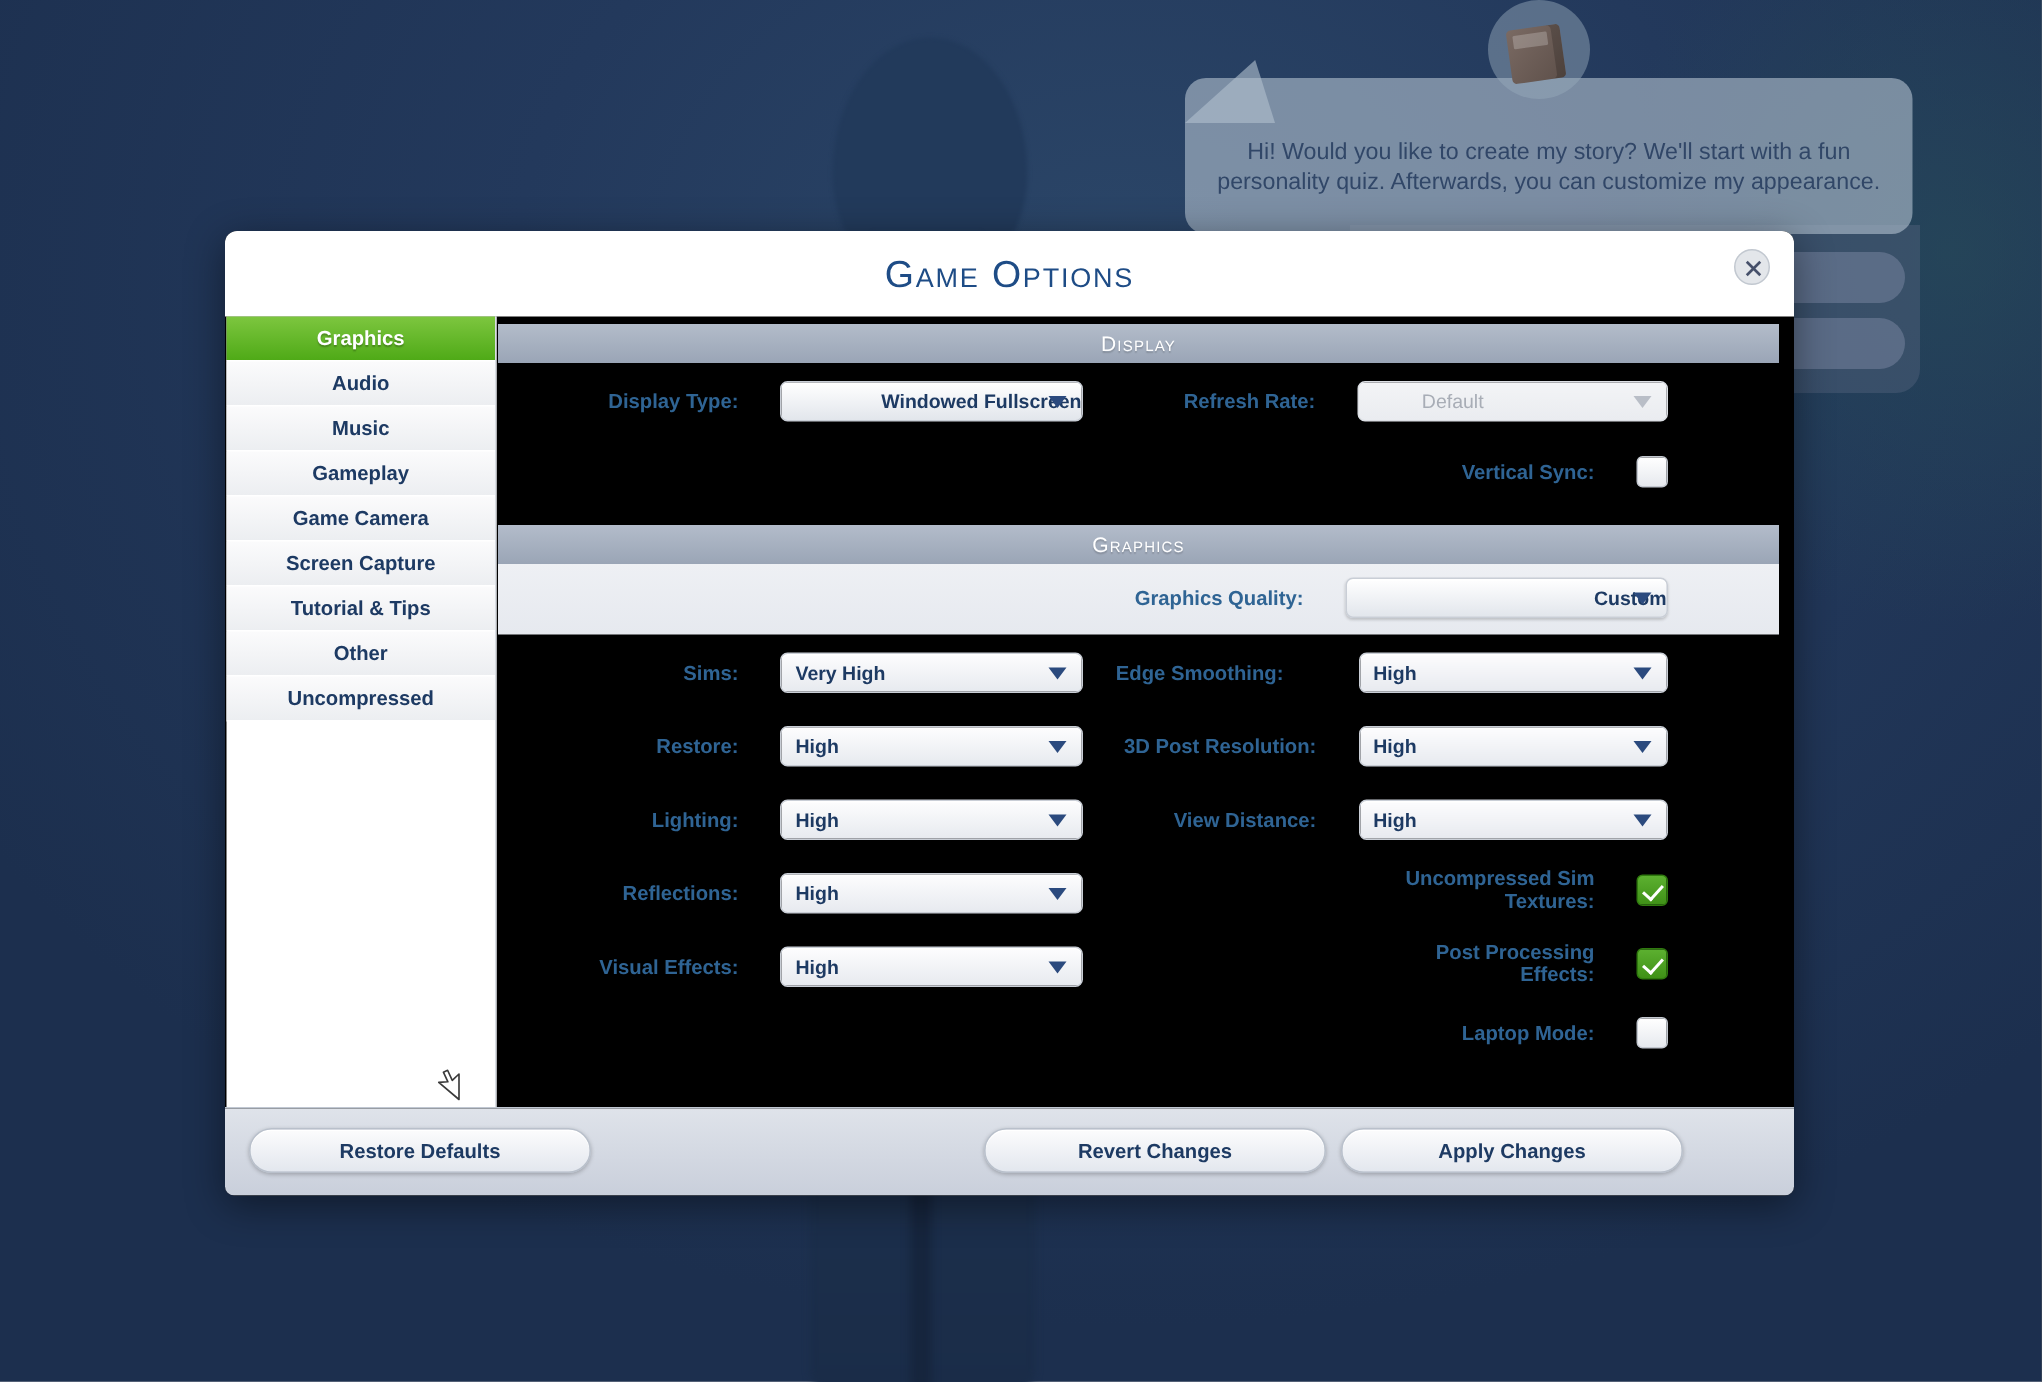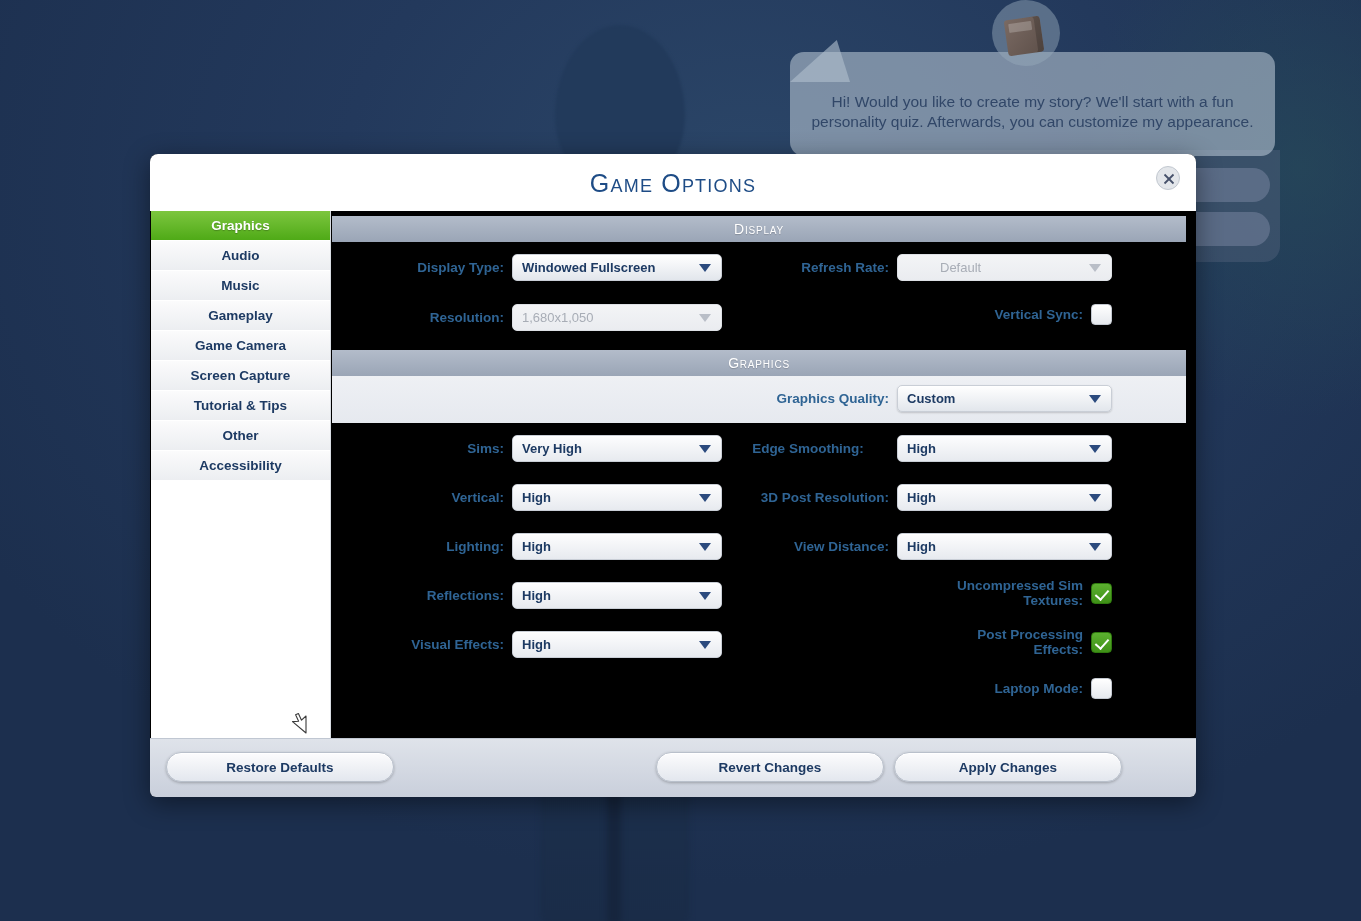--- a/index.html
+++ b/index.html
@@ -148,21 +148,21 @@
     letter-spacing: .8px; font-weight: 500;
     text-shadow: 0 1px 1px rgba(0,0,0,.18);
   }
   .section-body { position: relative; }
   .qual-band {
     background: linear-gradient(180deg,#eef0f4 0%, #e6e9ef 100%);
     padding: 8px 0;
   }
 
   .row { position: relative; height: 49px; }
-  .field { position: absolute; display: flex; align-items: center; }
+  .field { position: absolute; display: flex; align-items: center; gap: 20px; }
   .flabel {
     font-size: 13.5px; font-weight: bold; color: #2f6494;
     text-align: right; padding-right: 8px; white-space: pre-line;
     line-height: 15px;
   }
 
   .dropdown {
     position: relative;
     height: 27px; border-radius: 5px;
     background: linear-gradient(180deg,#fdfdfe 0%, #e7eaef 100%);
@@ -180,21 +180,21 @@
     border-left: 6px solid transparent;
     border-right: 6px solid transparent;
     border-top: 8px solid #2b4a7e;
   }
   .dropdown.disabled {
     background: linear-gradient(180deg,#f3f4f6 0%, #eaecf0 100%);
     border-color: #dde0e5; box-shadow: none;
   }
   .dropdown.disabled .dd-text { color: #a8adb6; font-weight: normal; }
   .dropdown.disabled .dd-arrow { border-top-color: #b9bec7; }
-  .dropdown.emphasis { background: linear-gradient(180deg,#ffffff 0%, #e2e6ec 100%); }
+  .dropdown.emphasis { background: linear-gradient(180deg,#ffffff 0%, #e2e6ec 100%); justify-content: flex-end; }
 
   .checkbox {
     width: 21px; height: 21px; border-radius: 4px;
     border: 1px solid #c3c8d0; cursor: pointer;
     background: linear-gradient(180deg,#ffffff 0%, #e6e9ee 100%);
     box-shadow: 0 1px 2px rgba(0,0,0,.18);
     position: relative;
   }
   .checkbox.checked {
     background: linear-gradient(180deg,#5cb030 0%, #3f9117 100%);
@@ -272,21 +272,21 @@
 
     <div id="sidebar">
       <div class="sidebar-item active"><span>Graphics</span></div>
       <div class="sidebar-item"><span>Audio</span></div>
       <div class="sidebar-item"><span>Music</span></div>
       <div class="sidebar-item"><span>Gameplay</span></div>
       <div class="sidebar-item"><span>Game Camera</span></div>
       <div class="sidebar-item"><span>Screen Capture</span></div>
       <div class="sidebar-item"><span>Tutorial &amp; Tips</span></div>
       <div class="sidebar-item"><span>Other</span></div>
-      <div class="sidebar-item"><span>Accessibility</span></div>
+      <div class="sidebar-item"><span>Uncompressed</span></div>
     </div>
 
     <div id="content">
 
       <div class="section-header">Display</div>
       <div class="section-body">
 
         <div class="row" style="height:52px;">
           <div class="field" style="left:0px; top:12px; width:390px; justify-content:flex-end;">
             <div class="flabel" style="width:175px;">Display Type:</div>
@@ -298,27 +298,20 @@
           <div class="field" style="left:390px; top:12px; width:390px; justify-content:flex-end;">
             <div class="flabel" style="width:170px;">Refresh Rate:</div>
             <div class="dropdown disabled" style="width:215px;padding-left:33px;">
               <span class="dd-text">Default</span>
               <span class="dd-arrow"></span>
             </div>
           </div>
         </div>
 
         <div class="row" style="height:56px;">
-          <div class="field" style="left:0px; top:10px; width:390px; justify-content:flex-end;">
-            <div class="flabel" style="width:175px;">Resolution:</div>
-            <div class="dropdown disabled" style="width:210px;">
-              <span class="dd-text">1,680x1,050</span>
-              <span class="dd-arrow"></span>
-            </div>
-          </div>
           <div class="field" style="left:390px; top:10px; width:390px; justify-content:flex-end;">
             <div class="flabel" style="width:170px;">Vertical Sync:</div>
             <div class="checkbox"></div>
           </div>
         </div>
       </div>
 
       <div class="section-header">Graphics</div>
       <div class="section-body">
 
@@ -346,21 +339,21 @@
             <div class="flabel" style="width:170px;text-align:center;">Edge Smoothing:</div>
             <div class="dropdown" style="width:215px;">
               <span class="dd-text">High</span>
               <span class="dd-arrow"></span>
             </div>
           </div>
         </div>
 
         <div class="row">
           <div class="field" style="left:0px; top:12px; width:390px; justify-content:flex-end;">
-            <div class="flabel" style="width:175px;">Vertical:</div>
+            <div class="flabel" style="width:175px;">Restore:</div>
             <div class="dropdown" style="width:210px;">
               <span class="dd-text">High</span>
               <span class="dd-arrow"></span>
             </div>
           </div>
           <div class="field" style="left:390px; top:12px; width:390px; justify-content:flex-end;">
             <div class="flabel" style="width:170px;">3D Post Resolution:</div>
             <div class="dropdown" style="width:215px;">
               <span class="dd-text">High</span>
               <span class="dd-arrow"></span>

